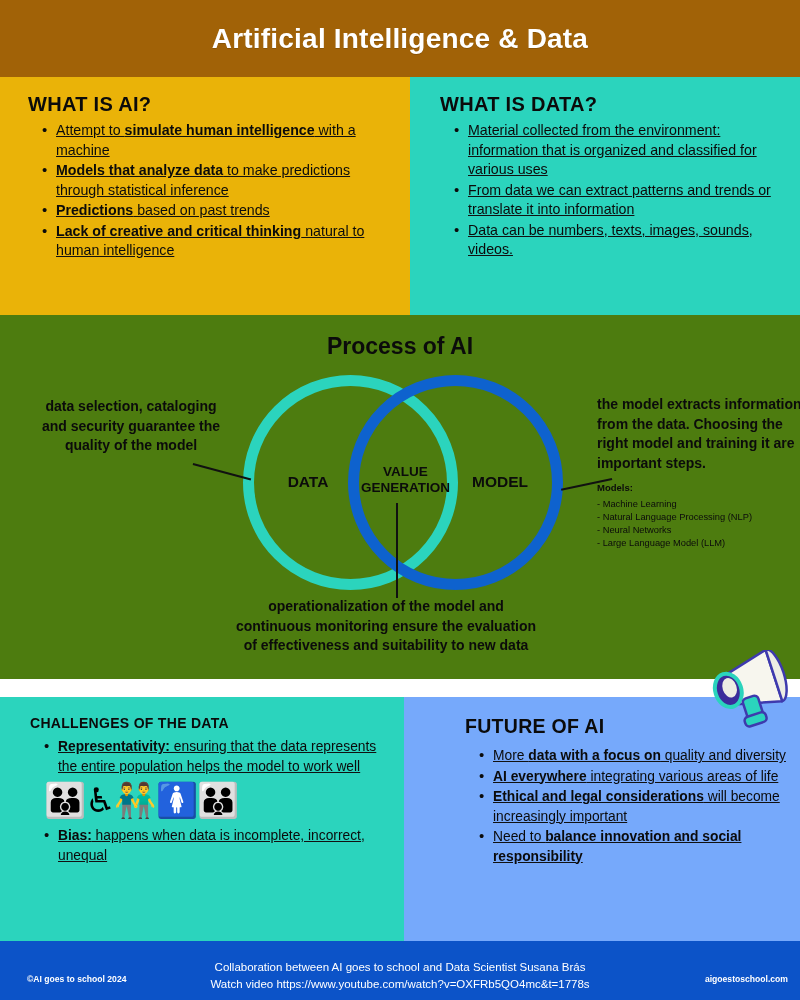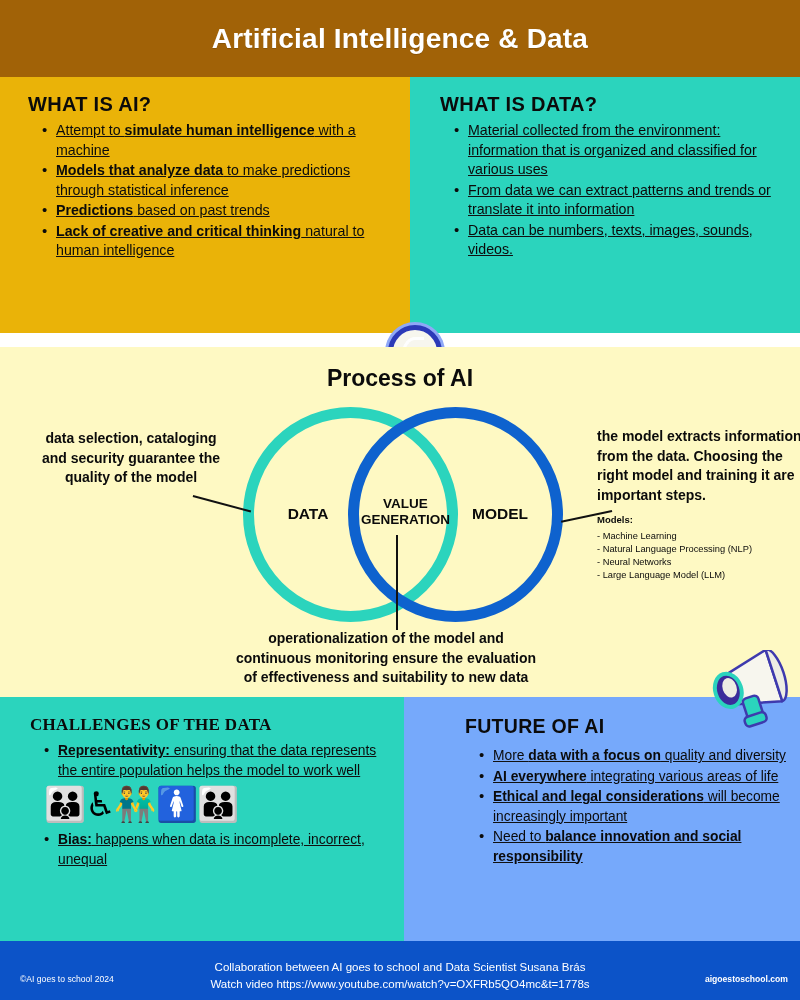--- a/index.html
+++ b/index.html
@@ -70,22 +70,22 @@
     box-shadow:0 0 0 3px #8FA8F7;
   }
   .mag-gleam{
     position:absolute; left:9px; top:7px; width:22px; height:28px;
     border-left:3px solid #ffffff; border-top:3px solid #ffffff;
     border-radius:60% 0 0 0; opacity:.95;
   }
 
   
   .band-mid{
-    position:absolute; left:0; top:347px; width:800px; height:364px;
-    background:#fef9c3;
+    position:absolute; left:0; top:315px; width:800px; height:364px;
+    background:#4d7c0f;
   }
   .process-title{
     position:absolute; left:0; top:18px; width:800px; text-align:center;
     font-size:23px; font-weight:bold; color:#0b0b0b;
   }
 
   
   .venn{ position:absolute; left:243px; top:60px; width:320px; height:225px; }
   .circle{
     position:absolute; top:0; width:215px; height:215px; border-radius:50%;
@@ -126,21 +126,21 @@
   }
   .panel-chal{
     position:absolute; left:0; top:0; width:404px; height:244px;
     background:#2BD4BD;
   }
   .panel-fut{
     position:absolute; left:404px; top:0; width:396px; height:244px;
     background:#76A9FB;
     padding-left:43px;
   }
-  .panel-chal .sec-title{ margin:18px 0 6px 30px; font-size:17px;font-family:Liberation Serif, serif;}
+  .panel-chal .sec-title{ margin:18px 0 6px 30px; font-size:14px;}
   .panel-fut .sec-title{ margin:18px 0 6px 18px; font-size:19.5px;}
   .panel-chal ul.blist{ margin:0 14px 0 44px; }
   .panel-fut ul.blist{ margin:8px 10px 0 32px; }
   .panel-chal ul.blist li{ font-size:13.8px; line-height:19.5px; }
   .panel-fut ul.blist li{ font-size:13.8px; line-height:19.5px; }
 
   .people-row{
     margin:6px 0 8px 44px; font-size:34px; line-height:36px; color:#000;
     letter-spacing:-1px; font-family:"DejaVu Sans", sans-serif;
   }
@@ -148,21 +148,21 @@
 
   
   .megaphone{ position:absolute; left:700px; top:650px; width:92px; height:86px; z-index:6;}
 
   
   .footer{
     position:absolute; left:0; top:941px; width:800px; height:59px;
     background:#0C53C8; color:#ffffff;
   }
   .foot-left{
-    position:absolute; left:20px; top:33px; font-size:8.6px; font-weight:normal;
+    position:absolute; left:27px; top:33px; font-size:8.6px; font-weight:bold;
   }
   .foot-right{
     position:absolute; right:12px; top:33px; font-size:8.6px; font-weight:bold;
   }
   .foot-center{
     position:absolute; left:0; top:18px; width:800px; text-align:center;
     font-size:11.5px; line-height:16.5px;
   }
 </style>
 </head>

